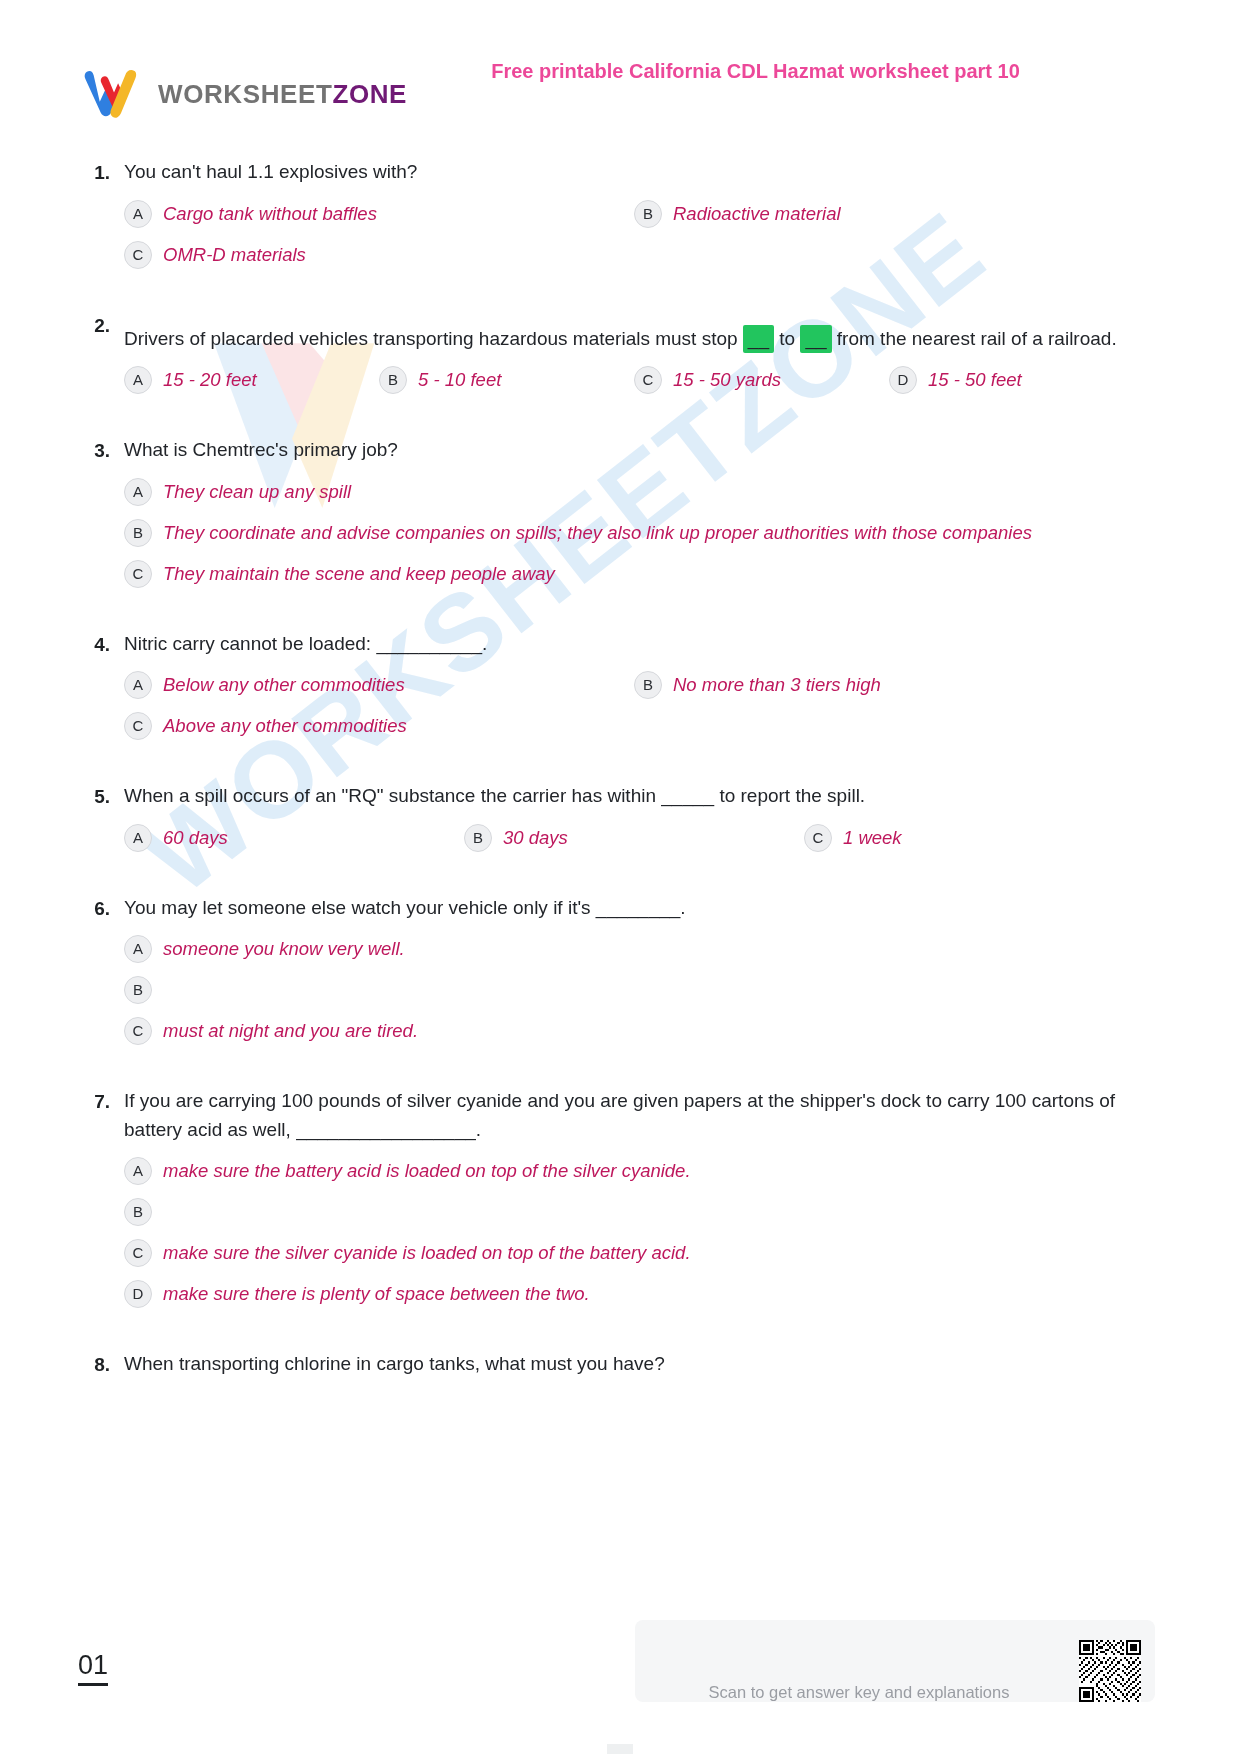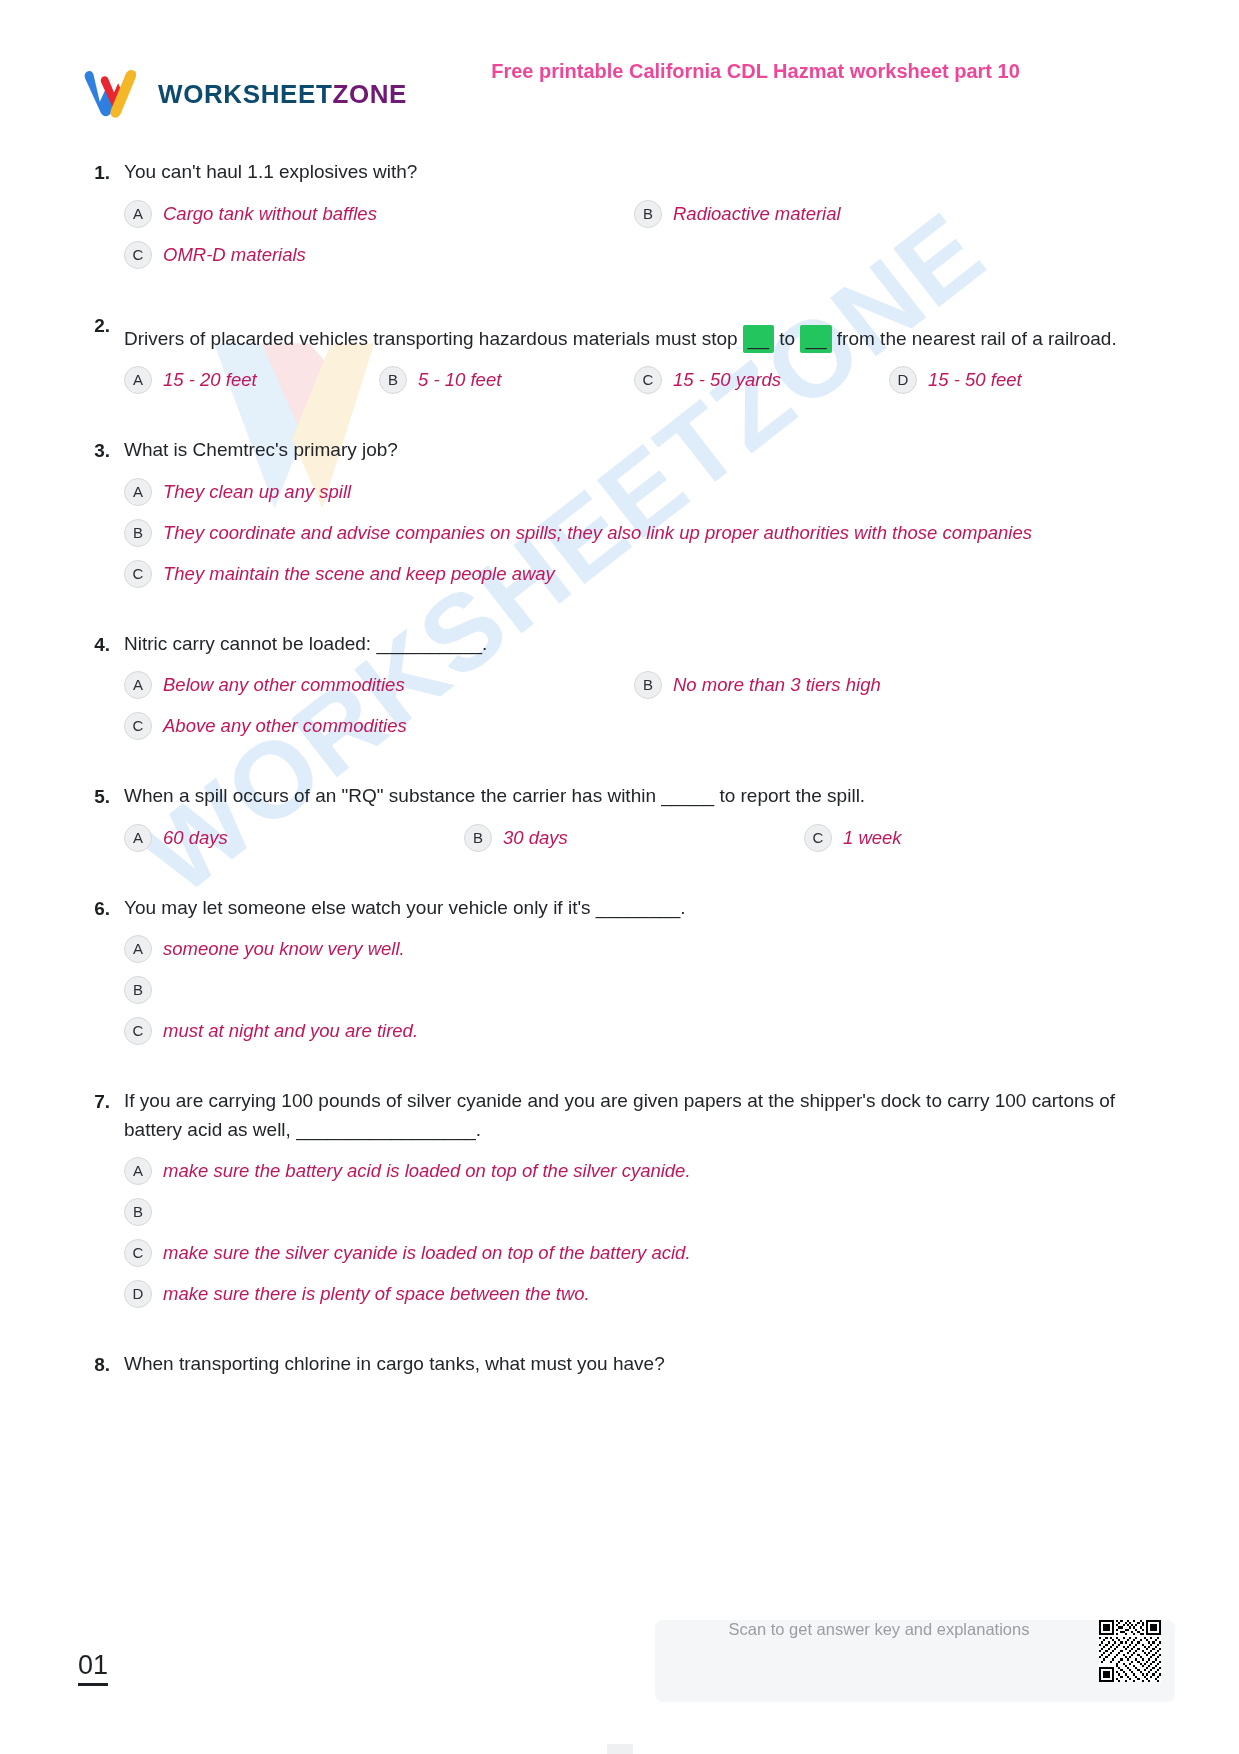--- a/index.html
+++ b/index.html
@@ -65,21 +65,21 @@
     margin-top: 8px;
   }
   .logo-mark { width: 62px; height: 56px; display: block; }
   .logo-word {
     font-size: 26px;
     font-weight: 700;
     letter-spacing: .6px;
     line-height: 1;
     white-space: nowrap;
   }
-  .logo-word .w1 { color: #0c4a6e; }
+  .logo-word .w1 { color: #737373; }
   .logo-word .w2 { color: #701a75; }
 
   .doc-title {
     flex: 1 1 auto;
     text-align: center;
     font-size: 20px;
     font-weight: 700;
     line-height: 1.33;
     color: #ec4899;
     padding: 0 30px;
@@ -173,28 +173,28 @@
     bottom: 68px;
     font-size: 27px;
     font-weight: 400;
     color: #1d2023;
     border-bottom: 3px solid #1d2023;
     padding-bottom: 2px;
     line-height: 1.1;
   }
   .scan-box {
     position: absolute;
-    right: 64px;
+    right: 84px;
     bottom: 52px;
     width: 520px;
     height: 82px;
     background: #f5f6f7;
     border-radius: 8px;
     display: flex;
-    align-items: flex-start;
+    align-items: flex-end;
     justify-content: space-between;
     padding: 0 14px 0 10px;
   }
   .scan-text {
     flex: 1 1 auto;
     text-align: center;
     font-size: 16.5px;
     color: #9a9da3;
     padding-right: 6px;
   }

